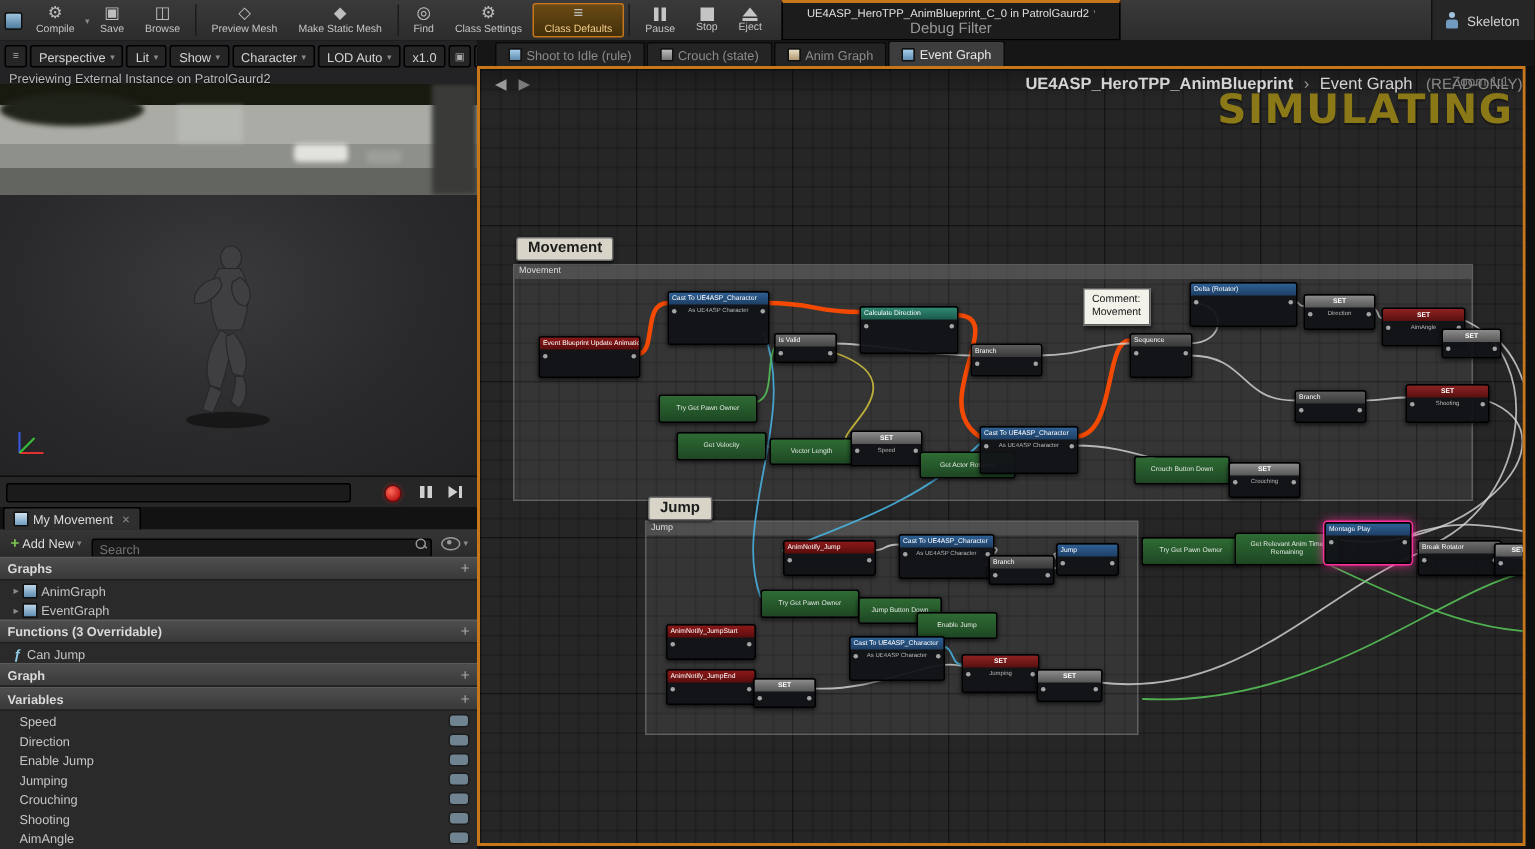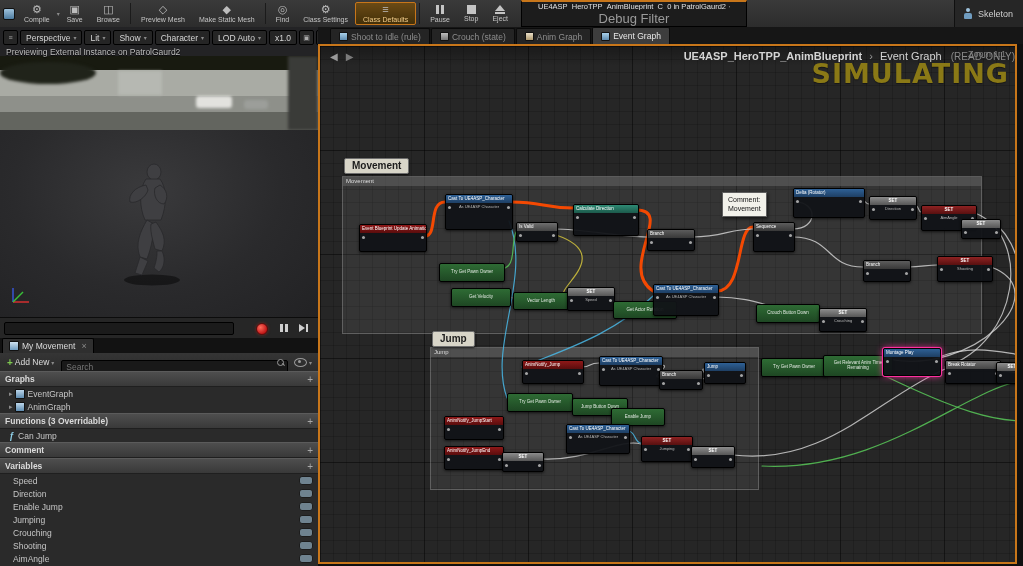--- a/index.html
+++ b/index.html
@@ -23,21 +23,21 @@
   .caret{font-size:6px;color:#8a8a8a;}
   .ic-pause{display:inline-flex;gap:2px;height:9px;align-items:center;}
   .ic-pause i{width:3px;height:9px;background:#c4c4c4;display:block;}
   .ic-stop{width:9px;height:9px;background:#c4c4c4;display:block;margin-top:1px;}
   .ic-eject{display:flex;flex-direction:column;align-items:center;gap:1px;}
   .ic-eject .tri{width:0;height:0;border-left:5px solid transparent;border-right:5px solid transparent;border-bottom:6px solid #c4c4c4;}
   .ic-eject .bar{width:10px;height:2px;background:#c4c4c4;}
   .debug-box{width:192px;margin-left:6px;background:#1c1c1c;border:1px solid #000;border-top:2px solid #c8761a;
     display:flex;flex-direction:column;justify-content:center;padding:0 16px;}
   .dbg-top{display:flex;align-items:center;gap:3px;font-size:7.5px;color:#e0e0e0;white-space:nowrap;overflow:hidden;}
-  .dbg-bottom{text-align:center;font-size:13px;color:#9a9a9a;margin-top:1px;}
+  .dbg-bottom{text-align:center;font-size:10px;color:#9a9a9a;margin-top:1px;}
   .tb-right{margin-left:auto;display:flex;align-items:center;background:#262626;border-left:1px solid #101010;padding:0 10px 0 8px;gap:5px;}
   .skel-icon{position:relative;width:10px;height:11px;}
   .skel-icon::before{content:"";position:absolute;left:3px;top:0;width:4px;height:4px;border-radius:50%;background:#9fc3dd;}
   .skel-icon::after{content:"";position:absolute;left:1px;top:5px;width:8px;height:6px;border-radius:2px 2px 1px 1px;background:#6f9cc0;}
   .skel-lbl{font-size:9px;color:#d0d0d0;}
 
   
   .left-col{position:absolute;left:0;top:27px;width:310px;bottom:0;background:#1e1e1e;}
   .viewport{position:absolute;left:0;top:0;width:318px;height:311px;background:#232325;overflow:hidden;border-bottom:1px solid #000;}
   .vp-photo{position:absolute;left:0;top:29px;width:318px;height:74px;overflow:hidden;
@@ -340,37 +340,37 @@
         </div>
       </div>
       <div class="bp-list">
           <div class="bp-head">
             <span class="">Graphs</span>
             <span class="bp-plus">+</span>
           </div>
           <div class="bp-row">
             <span class="bp-arrow">▸</span>
             <span class="bp-gicon"></span>
-            <span class="">EventGraph</span>
+            <span class="">AnimGraph</span>
           </div>
           <div class="bp-row">
             <span class="bp-arrow">▸</span>
             <span class="bp-gicon"></span>
-            <span class="">AnimGraph</span>
+            <span class="">EventGraph</span>
           </div>
           <div class="bp-head">
             <span class="">Functions (3 Overridable)</span>
             <span class="bp-plus">+</span>
           </div>
           <div class="bp-row">
             <span class="bp-ficon">ƒ</span>
             <span class="">Can Jump</span>
           </div>
           <div class="bp-head">
-            <span class="">Comment</span>
+            <span class="">Graph</span>
             <span class="bp-plus">+</span>
           </div>
           <div class="bp-head">
             <span class="">Variables</span>
             <span class="bp-plus">+</span>
           </div>
           <div class="bp-row bp-var">
             <span class="">Speed</span>
             <span class="bp-pill"></span>
           </div>

